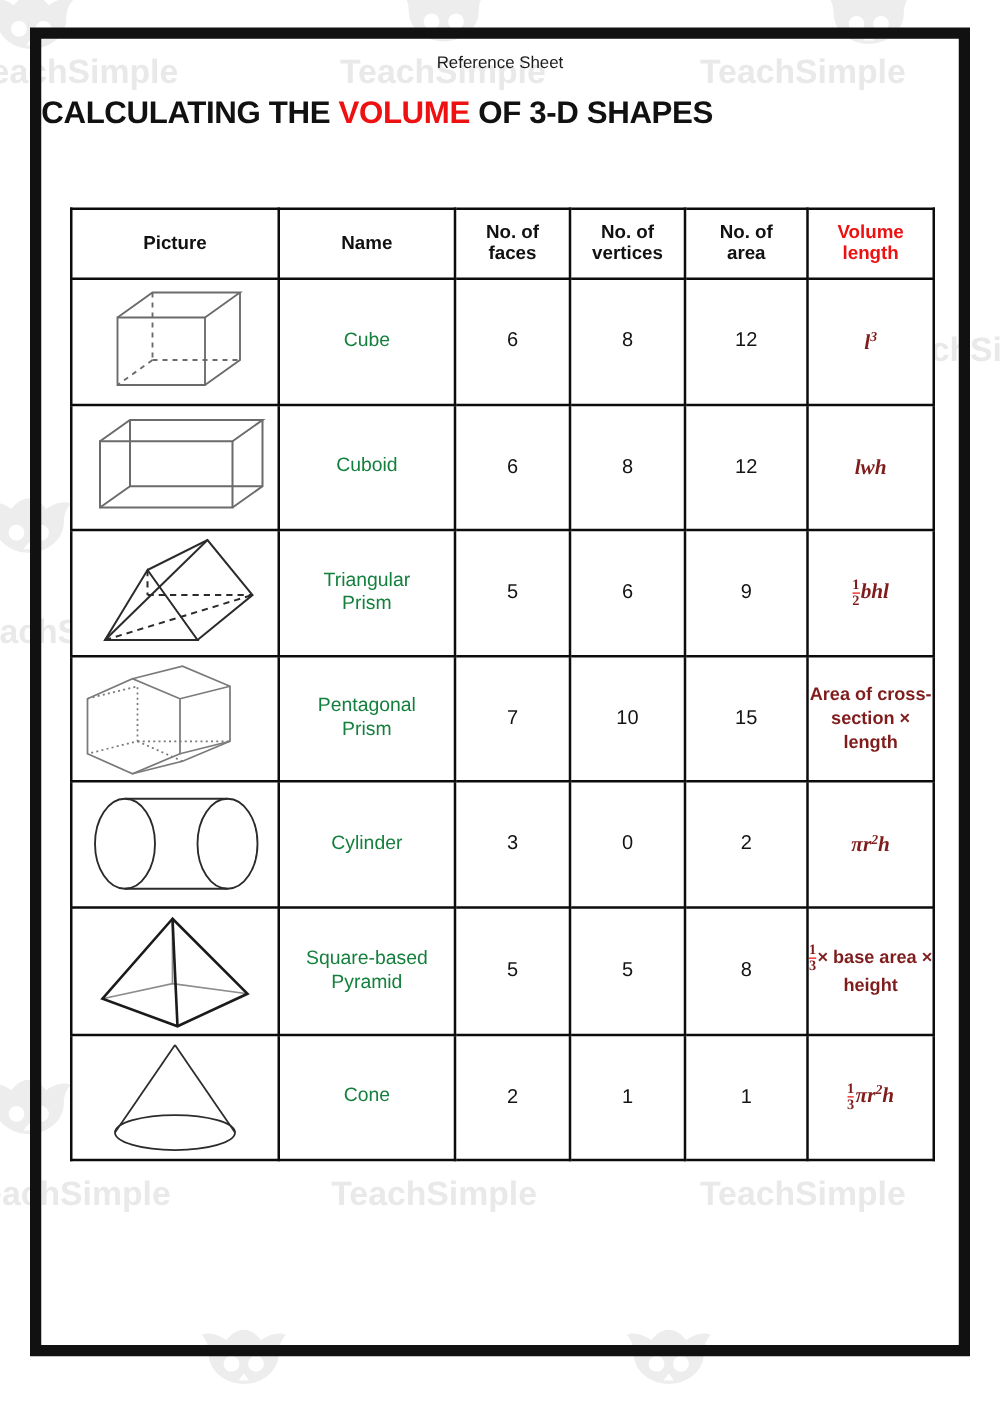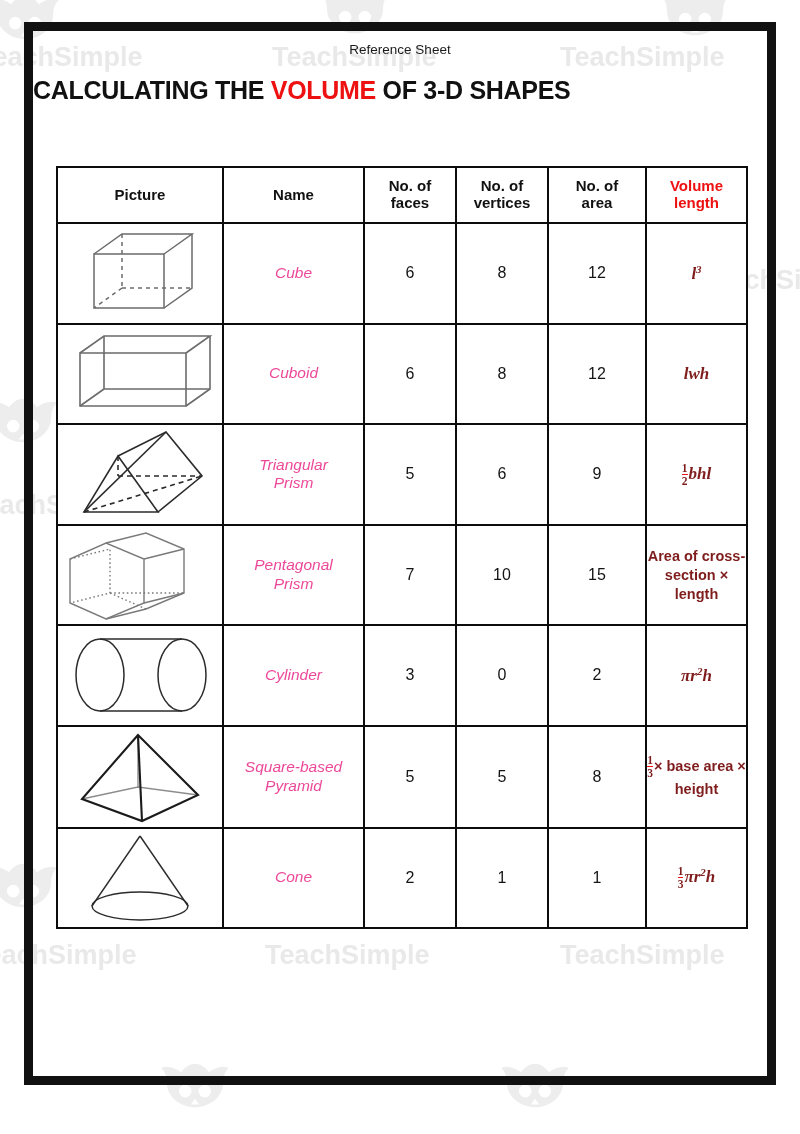--- a/index.html
+++ b/index.html
@@ -113,23 +113,22 @@
   .col-pic   { width: 166px; }
   .col-name  { width: 141px; }
   .col-faces { width: 92px; }
   .col-vert  { width: 92px; }
   .col-edges { width: 98px; }
   .col-form  { width: 101px; }
 
   tbody tr { height: 100.5px; }
   td.cell-name {
     font-size: 15.5px;
-    color: #ec4899;
+    color: #15803d;
     line-height: 1.2;
-    font-style: italic;
   }
   td.cell-num {
     font-size: 16px;
     color: #141414;
   }
   td.cell-formula {
     background: #e9e7db;
     color: #7f1d1d;
     font-size: 15.5px;
     font-weight: bold;

